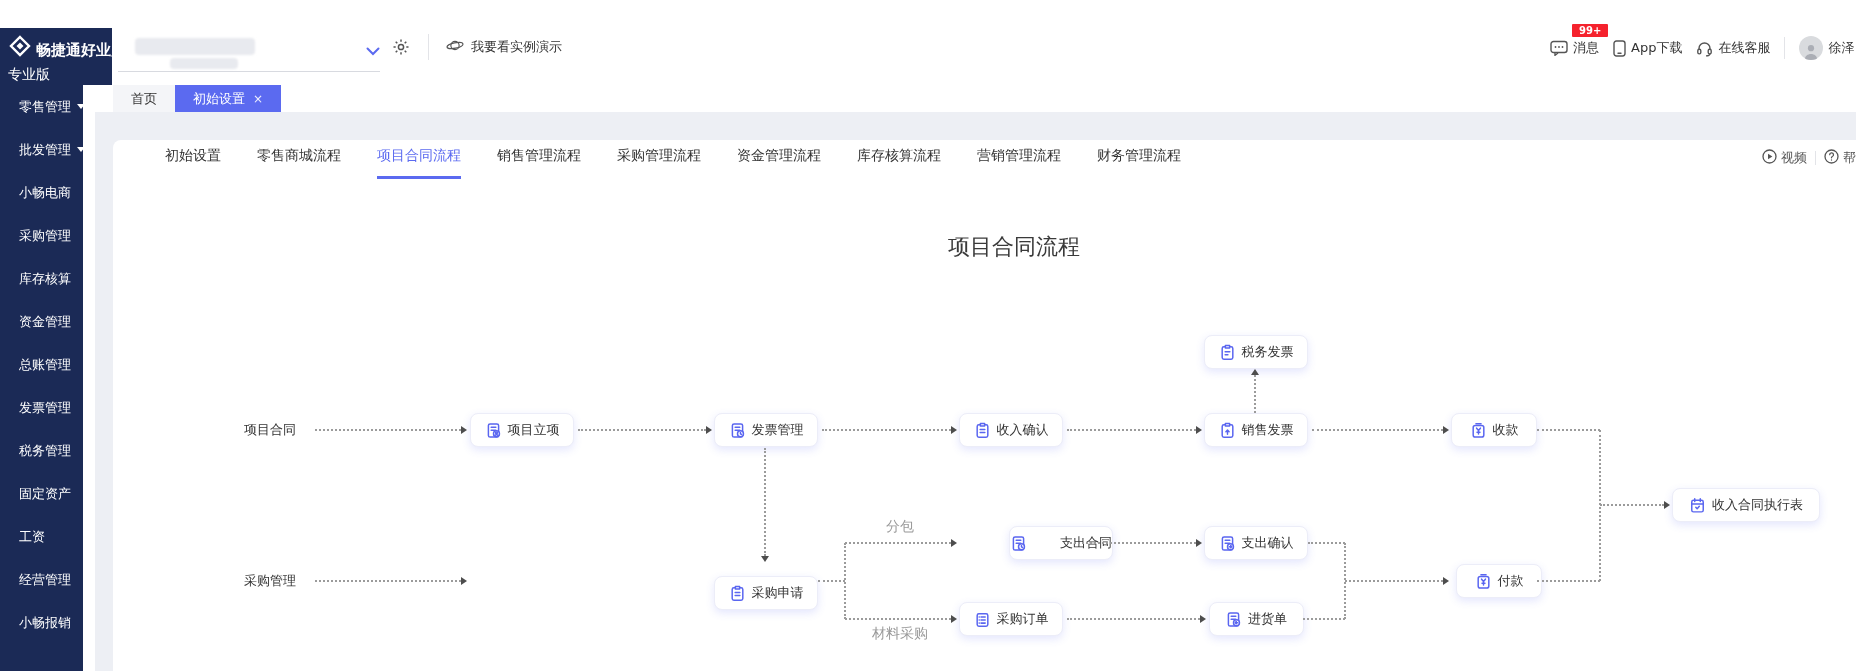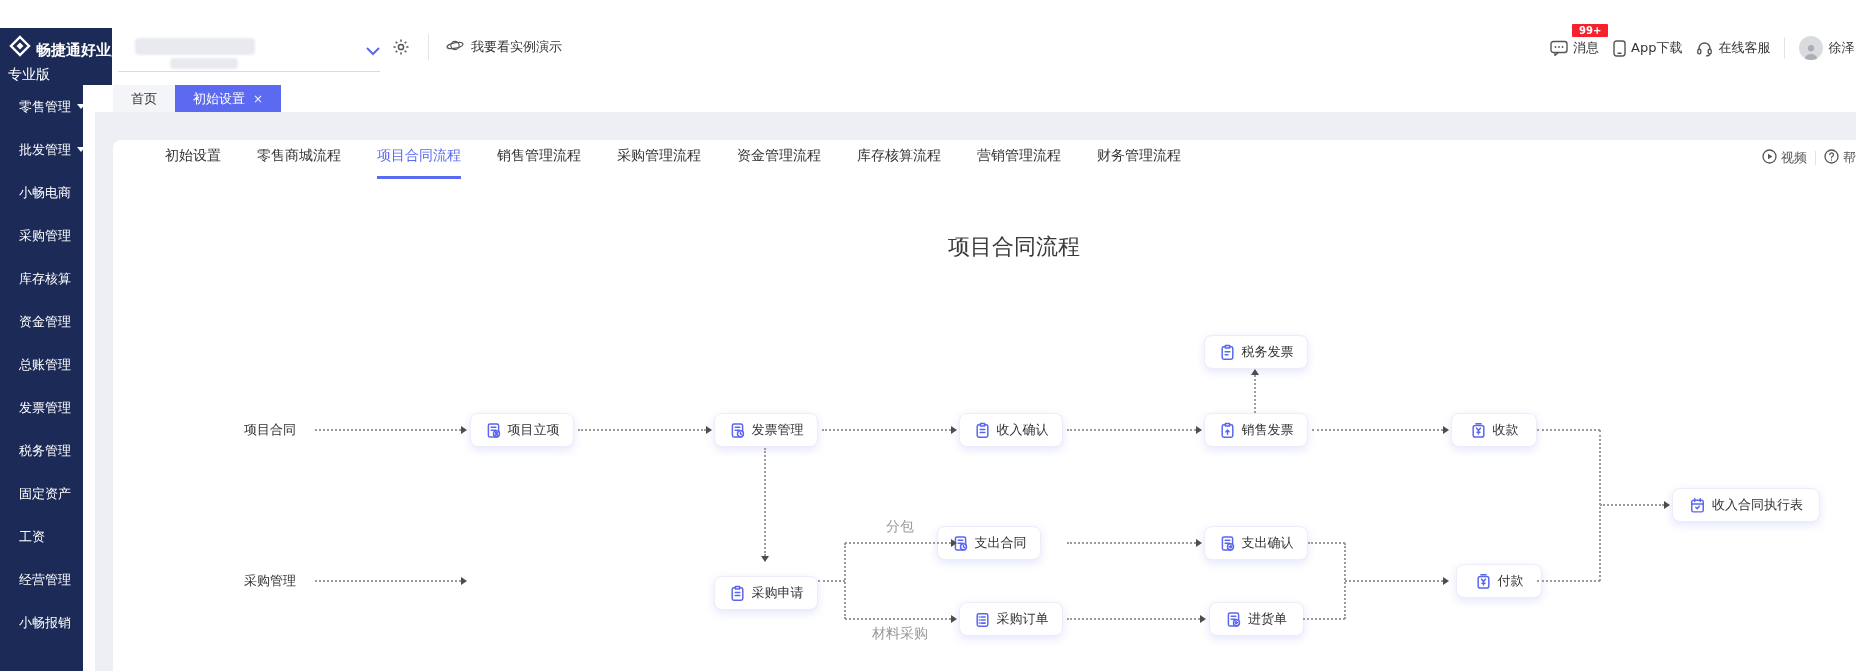--- a/index.html
+++ b/index.html
@@ -305,21 +305,21 @@
     </div>
     <div class="node" style="left: 1672px; top: 488px; width: 148px;">
       <span style="display: flex;">
         <svg width="17" height="17" viewBox="0 0 16 16" fill="none" stroke="#5A66F0" stroke-width="1.4" stroke-linecap="round" stroke-linejoin="round">
           <rect x="2.6" y="3" width="10.8" height="11" rx="1.6"></rect>
           <path d="M5.4 1.6v2.6M10.6 1.6v2.6M2.6 6.6h10.8M6.4 9.6l1.3 1.5 2-2.4"></path>
         </svg>
       </span>
       <span>收入合同执行表</span>
     </div>
-    <div class="node" style="left: 937px; top: 526px; width: 104px;">
+    <div class="node" style="left: 1009px; top: 526px; width: 104px; justify-content: space-between;">
       <span style="display: flex;">
         <svg width="17" height="17" viewBox="0 0 16 16" fill="none" stroke="#5A66F0" stroke-width="1.4" stroke-linecap="round" stroke-linejoin="round">
           <rect x="3.2" y="1.8" width="9.6" height="12.4" rx="1.6"></rect>
           <path d="M5.8 5h4.4M5.8 7.8h4.4"></path>
           <circle cx="10.8" cy="11" r="2.8" fill="#fff"></circle>
           <path d="M10.8 9.9v1.2l.9.6"></path>
         </svg>
       </span>
       <span>支出合同</span>
     </div>

